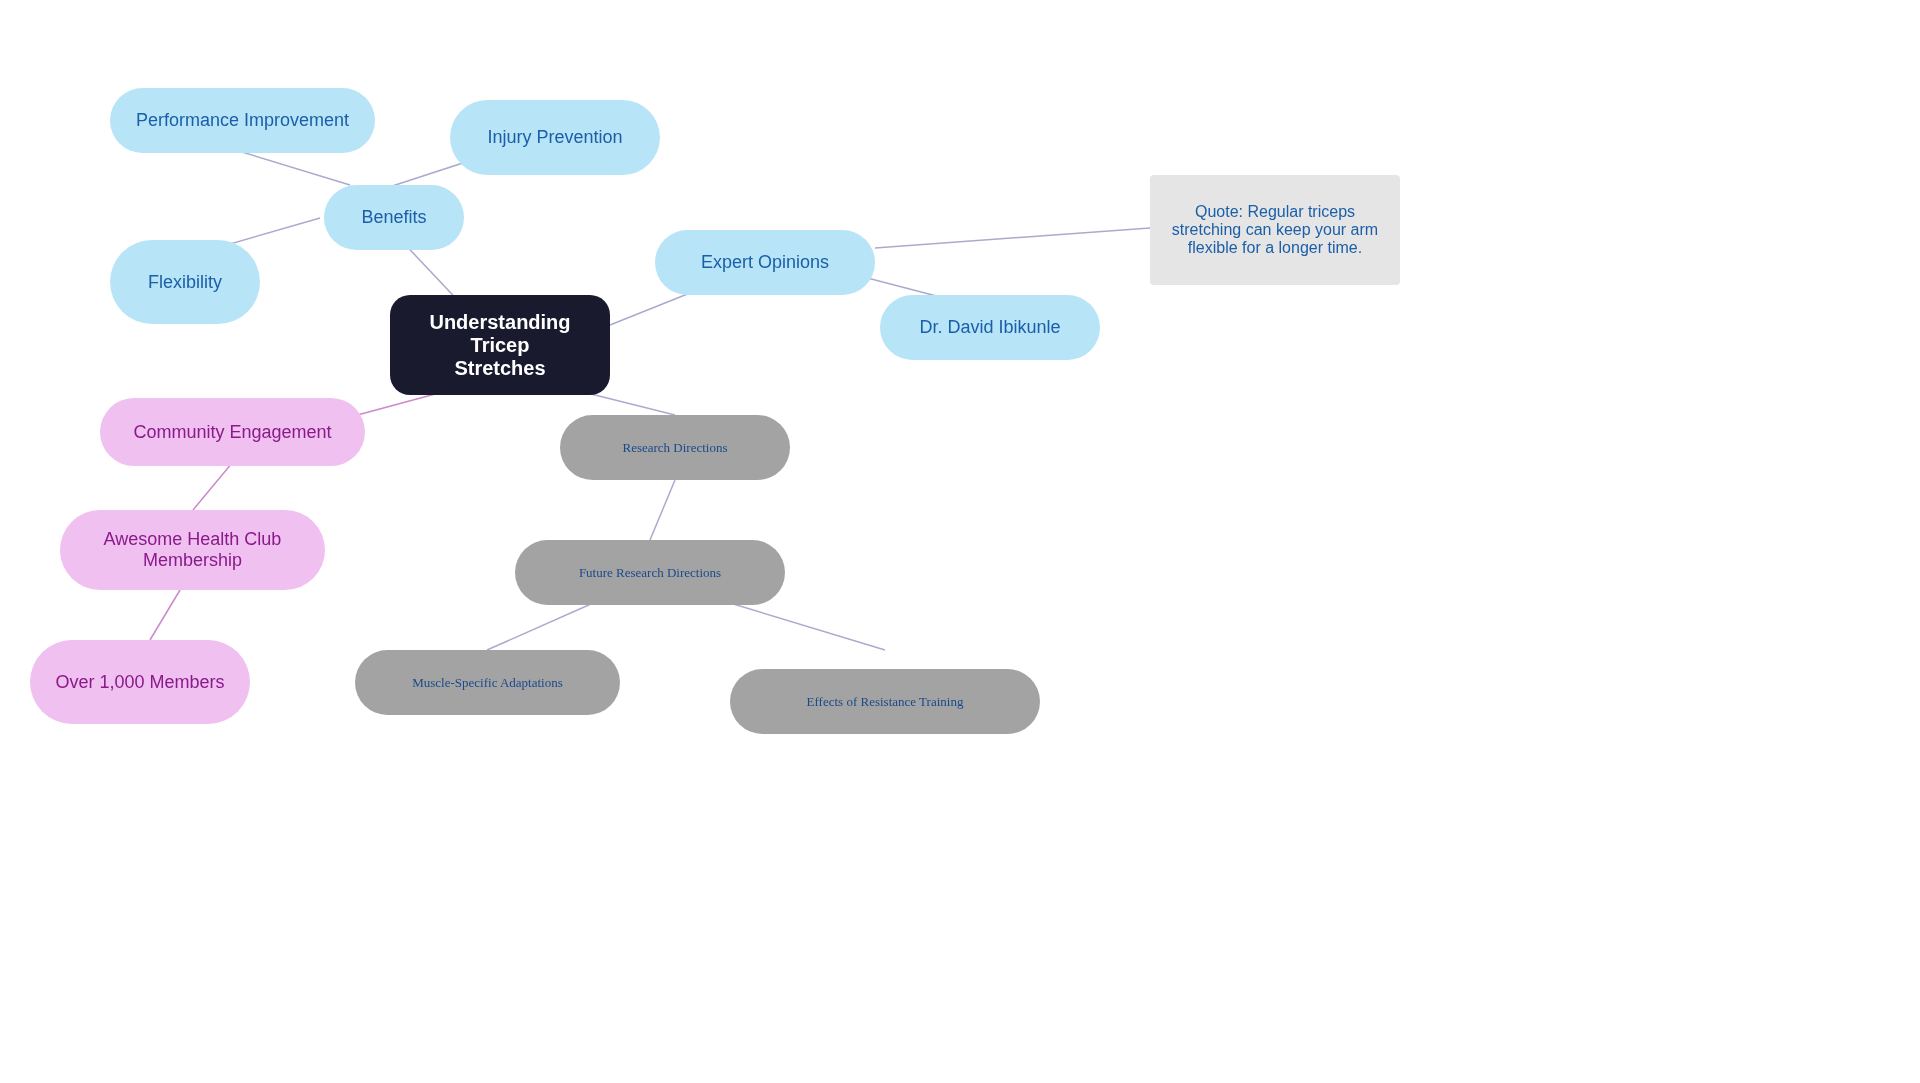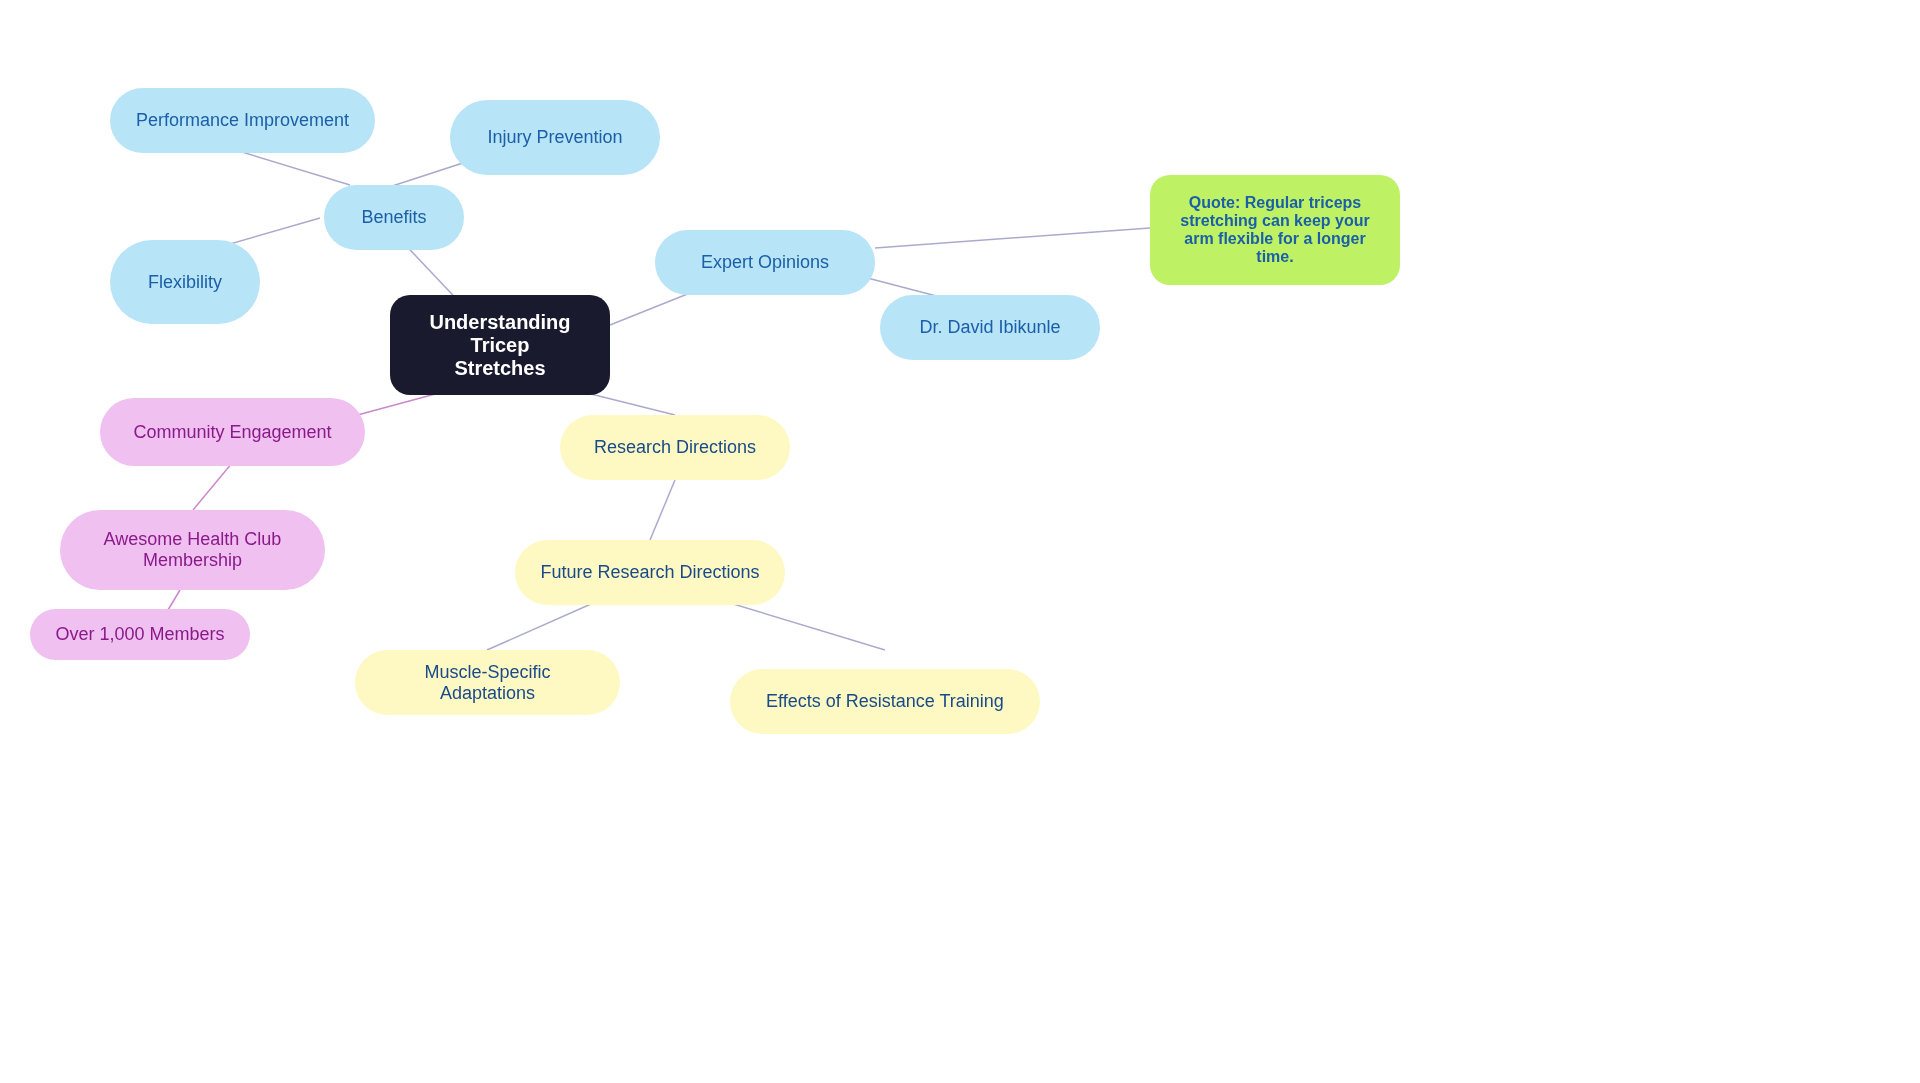--- a/index.html
+++ b/index.html
@@ -42,41 +42,42 @@
     }
 
     .node-blue-light {
       background: #b8e4f7;
       color: #1a5fa8;
       font-size: 18px;
       font-weight: 500;
     }
 
     .node-blue-medium {
-      background: #fef9c3;
+      background: #a3a3a3;
       color: #1a4a8a;
-      font-size: 18px;
+      font-size: 13px;
       font-weight: 400;
+      font-family: Liberation Serif, serif;
     }
 
     .node-pink {
       background: #f0c0f0;
       color: #8a1a8a;
       font-size: 18px;
       font-weight: 400;
     }
 
     .node-quote {
-      background: #bef264;
+      background: #e5e5e5;
       color: #1a5fa8;
       font-size: 17px;
-      font-weight: 700;
+      font-weight: 400;
       width: 220px;
       height: 100px;
-      border-radius: 20px;
+      border-radius: 4px;
     }
   </style>
 </head>
 <body>
 
 <svg id="connections">
 
   <line x1="500" y1="345" x2="380" y2="218" stroke="#aaaacc" stroke-width="1.5"></line>
 
   <line x1="350" y1="185" x2="242" y2="152" stroke="#aaaacc" stroke-width="1.5"></line>
@@ -141,21 +142,21 @@
 
 <div class="node node-pink" style="left:100px; top:398px; width:265px; height:68px;">
   <span>Community Engagement</span>
 </div>
 
 <div class="node node-pink" style="left:60px; top:510px; width:265px; height:80px;">
   <span style="white-space:pre-line;">Awesome Health Club
 Membership</span>
 </div>
 
-<div class="node node-pink" style="left:30px; top:609px; width:220px; height:51px;">
+<div class="node node-pink" style="left:30px; top:640px; width:220px; height:84px;">
   <span>Over 1,000 Members</span>
 </div>
 
 <div class="node node-blue-medium" style="left:560px; top:415px; width:230px; height:65px;">
   <span>Research Directions</span>
 </div>
 
 <div class="node node-blue-medium" style="left:515px; top:540px; width:270px; height:65px;">
   <span>Future Research Directions</span>
 </div>

